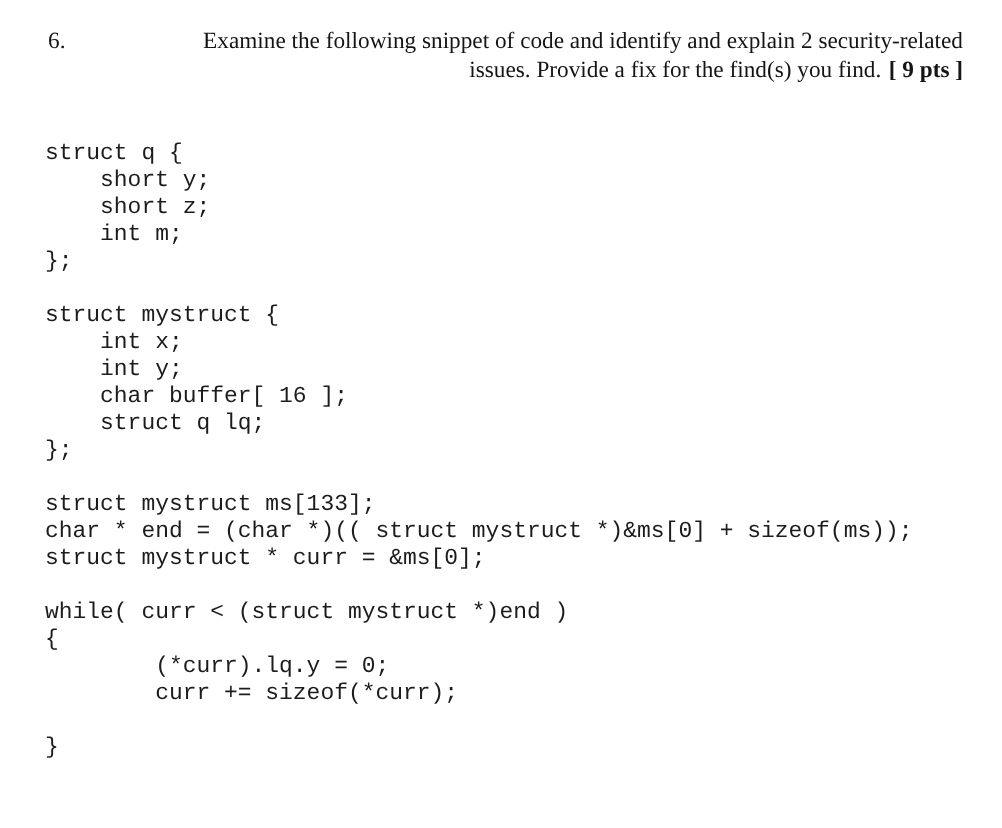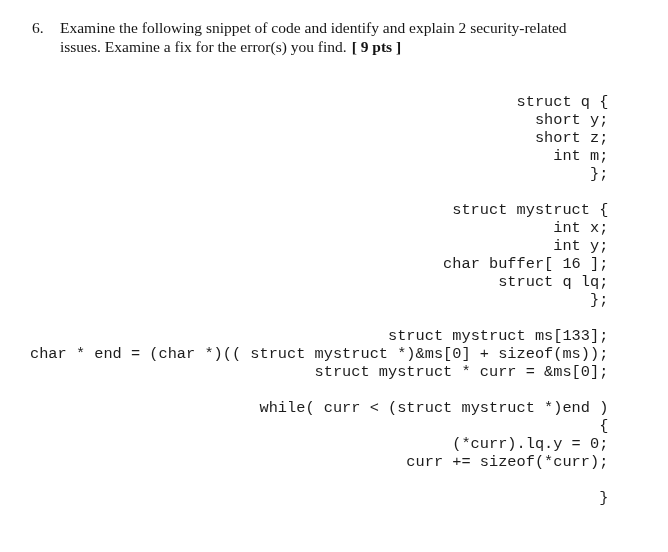--- a/index.html
+++ b/index.html
@@ -23,47 +23,47 @@
     color: #151515;
     font-size: 15.5px;
     line-height: 19px;
   }
   .qnum {
     width: 28px;
     flex-shrink: 0;
   }
   .qtext {
     flex: 1;
+    text-align: right;
   }
   .pts {
     font-weight: bold;
     margin-left: 5px;
     white-space: nowrap;
   }
   .code {
     position: absolute;
     top: 93px;
     left: 30px;
     margin: 0;
     font-family: "Liberation Mono", monospace;
     font-size: 15.3px;
     line-height: 18px;
     color: #1c1c1c;
     white-space: pre;
-    text-align: right;
   }
 </style>
 </head>
 <body>
 
 <div class="question">
   <span class="qnum">6.</span>
   <div class="qtext">
     <span>Examine the following snippet of code and identify and explain 2 security-related</span><br>
-    <span>issues. Examine a fix for the error(s) you find.</span><b class="pts">[ 9 pts ]</b>
+    <span>issues. Provide a fix for the find(s) you find.</span><b class="pts">[ 9 pts ]</b>
   </div>
 </div>
 
 <pre class="code">struct q {
     short y;
     short z;
     int m;
 };
 
 struct mystruct {

